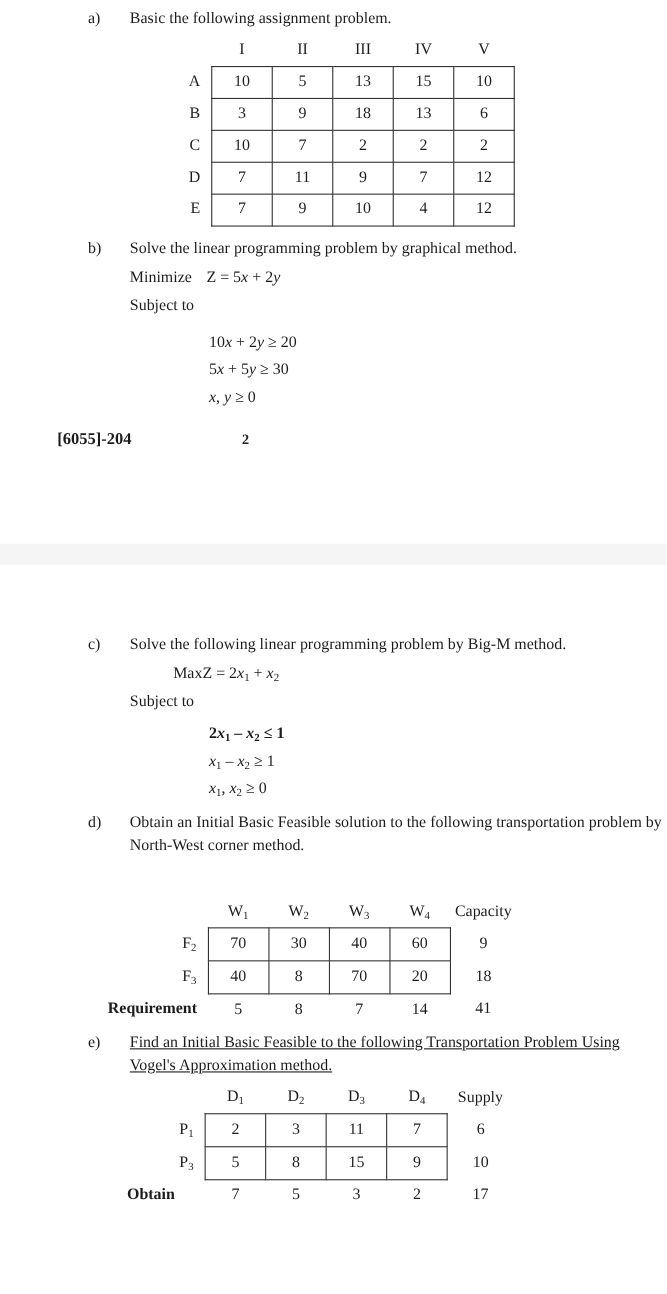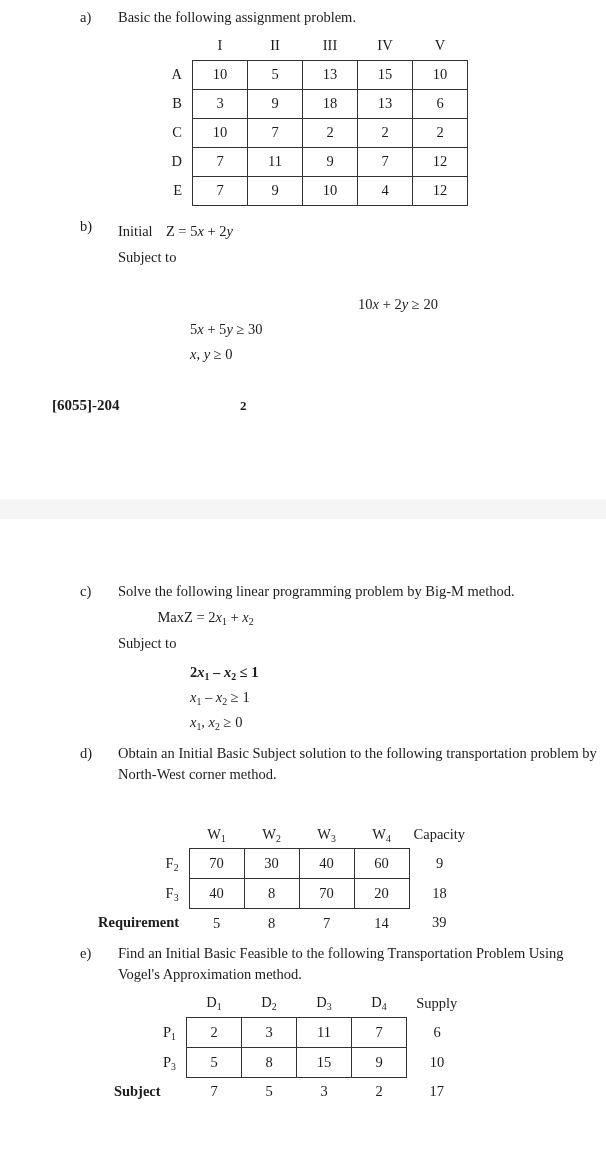--- a/index.html
+++ b/index.html
@@ -198,33 +198,34 @@
         <td class="cell">4</td>
         <td class="cell">12</td>
       </tr>
     </tbody>
       </table>
   </div>
 
   <div class="qitem" style="margin-top:10px;">
     <div class="qmarker">b)</div>
     <div class="qbody">
+      <div>Solve the linear programming problem by graphical method.</div>
       <div class="sub-line" style="margin-top:3px;">
-        <span>Initial</span>
+        <span>Minimize</span>
         <span style="display:inline-block;width:6px;"></span>
         <span>Z = 5<i>x</i> + 2<i>y</i></span>
       </div>
       <div class="sub-line" style="margin-top:2px;">Subject to</div>
-      <div class="eq-line" style="margin-top:23px;text-align:center;">10<i>x</i> + 2<i>y</i> ≥ 20</div>
+      <div class="eq-line" style="margin-top:9px;">10<i>x</i> + 2<i>y</i> ≥ 20</div>
       <div class="eq-line">5<i>x</i> + 5<i>y</i> ≥ 30</div>
       <div class="eq-line"><i>x</i>, <i>y</i> ≥ 0</div>
     </div>
   </div>
 
-  <div class="footer-row" style="margin-top:30px;gap:20px;">
+  <div class="footer-row" style="margin-top:18px;">
     <div class="footer-code">[6055]-204</div>
     <div class="footer-page">2</div>
   </div>
 
   <div class="spacer-white" style="height:85px;"></div>
 </div>
 
 <div class="page-gap"></div>
 
 <div class="page">
@@ -239,21 +240,21 @@
       </div>
       <div class="sub-line" style="margin-top:2px;">Subject to</div>
       <div class="eq-line" style="margin-top:5px;font-weight:bold;">2<i>x</i><sub>1</sub> – <i>x</i><sub>2</sub> ≤ 1</div>
       <div class="eq-line"><i>x</i><sub>1</sub> – <i>x</i><sub>2</sub> ≥ 1</div>
       <div class="eq-line"><i>x</i><sub>1</sub>, <i>x</i><sub>2</sub> ≥ 0</div>
     </div>
   </div>
 
   <div class="qitem" style="margin-top:8px;">
     <div class="qmarker">d)</div>
-    <div class="qbody" style="padding-right:2px;">Obtain an Initial Basic Subject solution to the following transportation problem by North-West corner method.</div>
+    <div class="qbody" style="padding-right:2px;">Obtain an Initial Basic Feasible solution to the following transportation problem by North-West corner method.</div>
   </div>
 
   <div class="tbl-wrap" style="margin-top:4px;">
     <table class="grid" style="margin-left:98px;margin-top:36px;">
       <tbody>
           <tr>
         <td class="rowlab"></td>
         <td class="collab">W<sub>1</sub></td>
         <td class="collab">W<sub>2</sub></td>
         <td class="collab">W<sub>3</sub></td>
@@ -275,29 +276,29 @@
         <td class="cell">70</td>
         <td class="cell">20</td>
         <td class="sidecell">18</td>
       </tr>
       <tr>
         <td class="botlab">Requirement</td>
         <td class="botcell">5</td>
         <td class="botcell">8</td>
         <td class="botcell">7</td>
         <td class="botcell">14</td>
-        <td class="botcell">39</td>
+        <td class="botcell">41</td>
       </tr>
     </tbody>
       </table>
   </div>
 
   <div class="qitem" style="margin-top:6px;">
     <div class="qmarker">e)</div>
-    <div class="qbody" style="padding-right:3px;">Find an Initial Basic Feasible to the following Transportation Problem Using Vogel's Approximation method.</div>
+    <div class="qbody" style="padding-right:3px;text-decoration:underline;">Find an Initial Basic Feasible to the following Transportation Problem Using Vogel's Approximation method.</div>
   </div>
 
   <div class="tbl-wrap" style="margin-top:4px;">
     <table class="grid" style="margin-left:98px;">
       <tbody>
           <tr>
         <td class="rowlab"></td>
         <td class="collab">D<sub>1</sub></td>
         <td class="collab">D<sub>2</sub></td>
         <td class="collab">D<sub>3</sub></td>
@@ -314,21 +315,21 @@
       </tr>
       <tr>
         <td class="rowlab">P<sub>3</sub></td>
         <td class="cell">5</td>
         <td class="cell">8</td>
         <td class="cell">15</td>
         <td class="cell">9</td>
         <td class="sidecell">10</td>
       </tr>
       <tr>
-        <td class="botlab">Subject</td>
+        <td class="botlab">Obtain</td>
         <td class="botcell">7</td>
         <td class="botcell">5</td>
         <td class="botcell">3</td>
         <td class="botcell">2</td>
         <td class="botcell">17</td>
       </tr>
     </tbody>
       </table>
   </div>
 </div>

